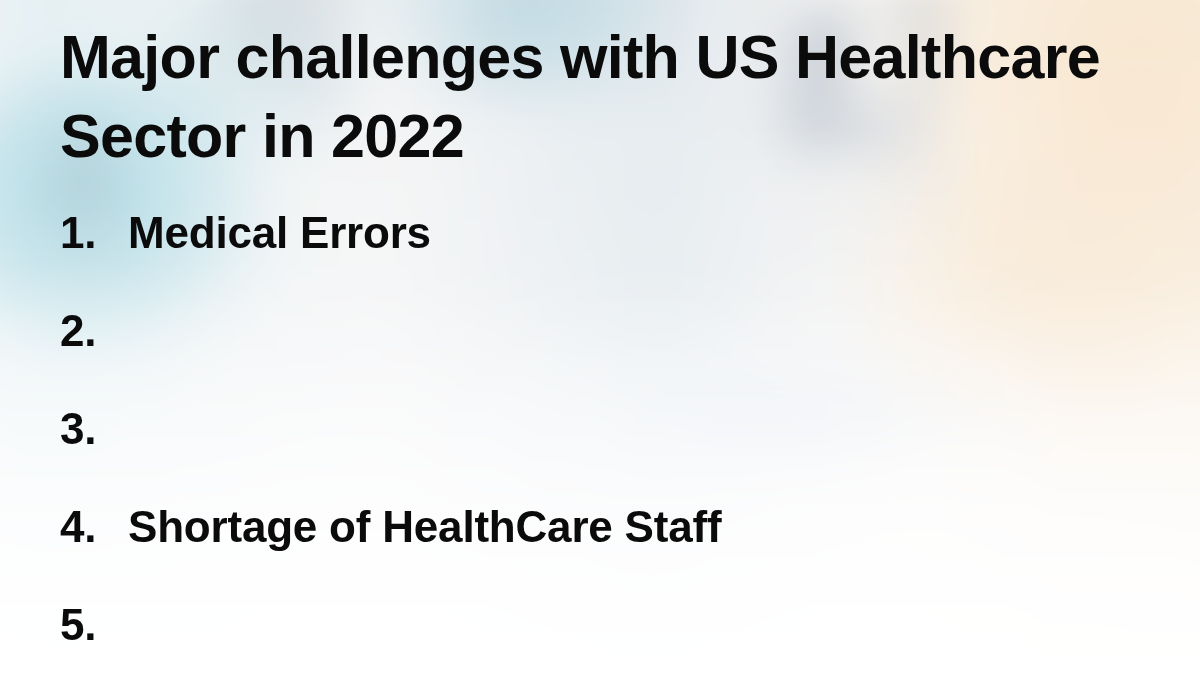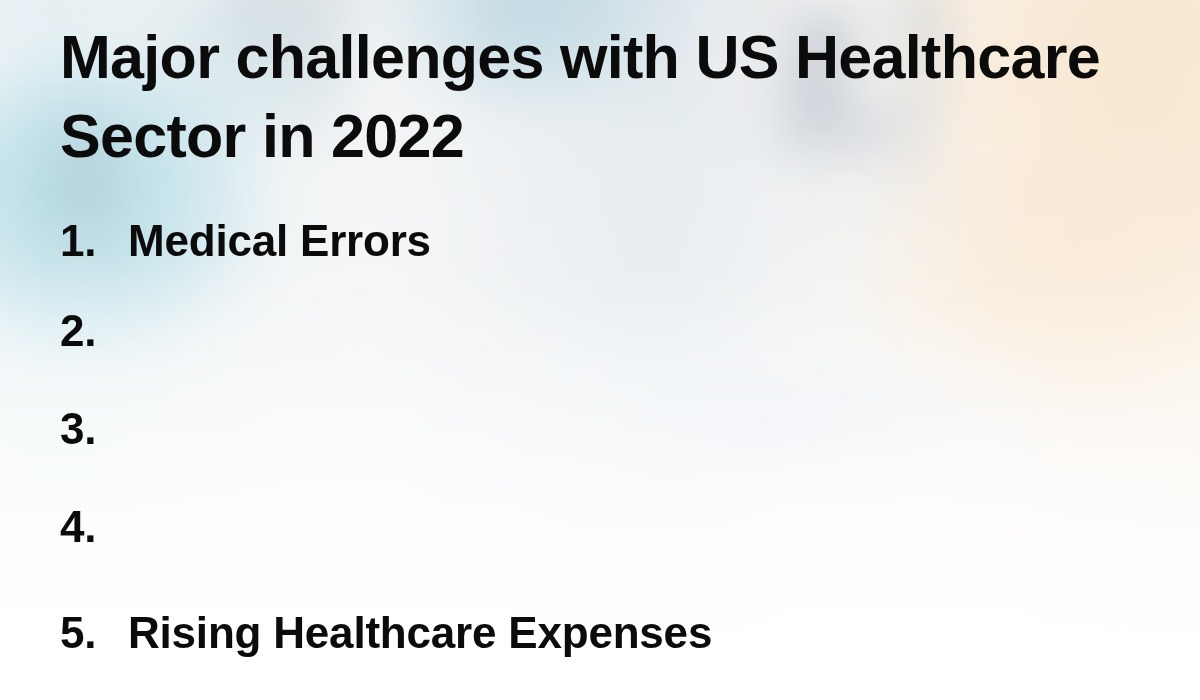--- a/index.html
+++ b/index.html
@@ -255,21 +255,20 @@
 
   .item-marker {
     flex: 0 0 auto;
     width: 68px;
     font-weight: 700;
   }
 
   .item-label {
     flex: 0 1 auto;
     white-space: nowrap;
-    margin-top: 8px;
   }
 </style>
 </head>
 <body>
 
 <div id="canvas">
 
   <div class="bg-stage">
     <div class="bg-base"></div>
     <div class="blob-teal-a"></div>
@@ -308,21 +307,21 @@
         <span class="item-label">Medical Errors</span>
       </li>
       <li class="list-item">
         <span class="item-marker">2.</span>
       </li>
       <li class="list-item">
         <span class="item-marker">3.</span>
       </li>
       <li class="list-item">
         <span class="item-marker">4.</span>
+        <span class="item-label">Shortage of HealthCare Staff</span>
       </li>
       <li class="list-item">
         <span class="item-marker">5.</span>
-        <span class="item-label">Rising Healthcare Expenses</span>
       </li>
     </ol>
 
   </div>
 </div>
 
 </body></html>

